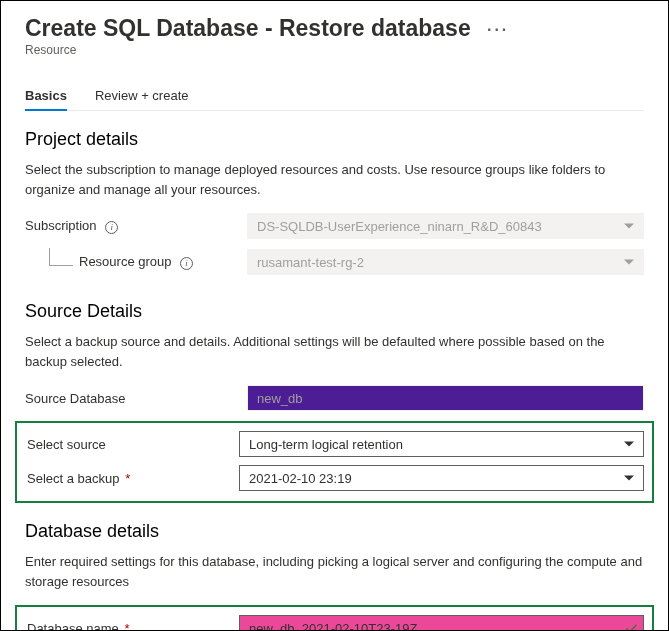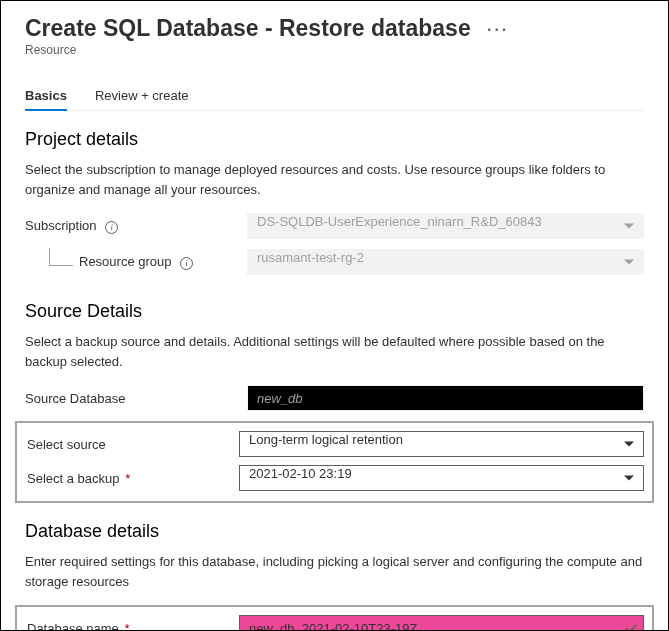--- a/index.html
+++ b/index.html
@@ -125,21 +125,21 @@
     }
     .select-box {
       width: 100%;
       height: 26px;
       border: 1px solid #605e5c;
       padding: 0 28px 0 9px;
       font-size: 13px;
       color: #323130;
       background: #ffffff;
       display: flex;
-      align-items: flex-start;
+      align-items: center;
       position: relative;
       cursor: pointer;
     }
     .select-box.disabled {
       background: #f3f2f1;
       color: #a19f9d;
       border: 1px solid #f3f2f1;
       cursor: default;
     }
     .select-box.disabled .chevron-down-icon {
@@ -150,24 +150,23 @@
       height: 26px;
       border: 1px solid #605e5c;
       padding: 0 28px 0 9px;
       font-size: 13px;
       color: #323130;
       background: #ec4899;
       display: flex;
       align-items: center;
     }
     .text-box.disabled {
-      background: #000000;
+      background: #4c1d95;
       color: #a19f9d;
       border: 1px solid #f3f2f1;
-      font-style: italic;
     }
     .chevron-down-icon {
       position: absolute;
       right: 9px;
       top: 50%;
       transform: translateY(-50%);
       width: 0;
       height: 0;
       border-left: 5px solid transparent;
       border-right: 5px solid transparent;
@@ -180,21 +179,21 @@
       transform: translateY(-60%) rotate(45deg);
       width: 5px;
       height: 10px;
       border-right: 1.5px solid #107c10;
       border-bottom: 1.5px solid #107c10;
     }
     .section-gap {
       margin-top: 26px;
     }
     .highlight-box {
-      border: 2px solid #a3a3a3;
+      border: 2px solid #15803d;
       padding: 8px 8px 2px 8px;
       margin-left: -10px;
       margin-right: -10px;
       margin-top: 2px;
       margin-bottom: 10px;
     }
     .highlight-box .form-row {
       margin-bottom: 8px;
     }
     .highlight-box .form-label {

